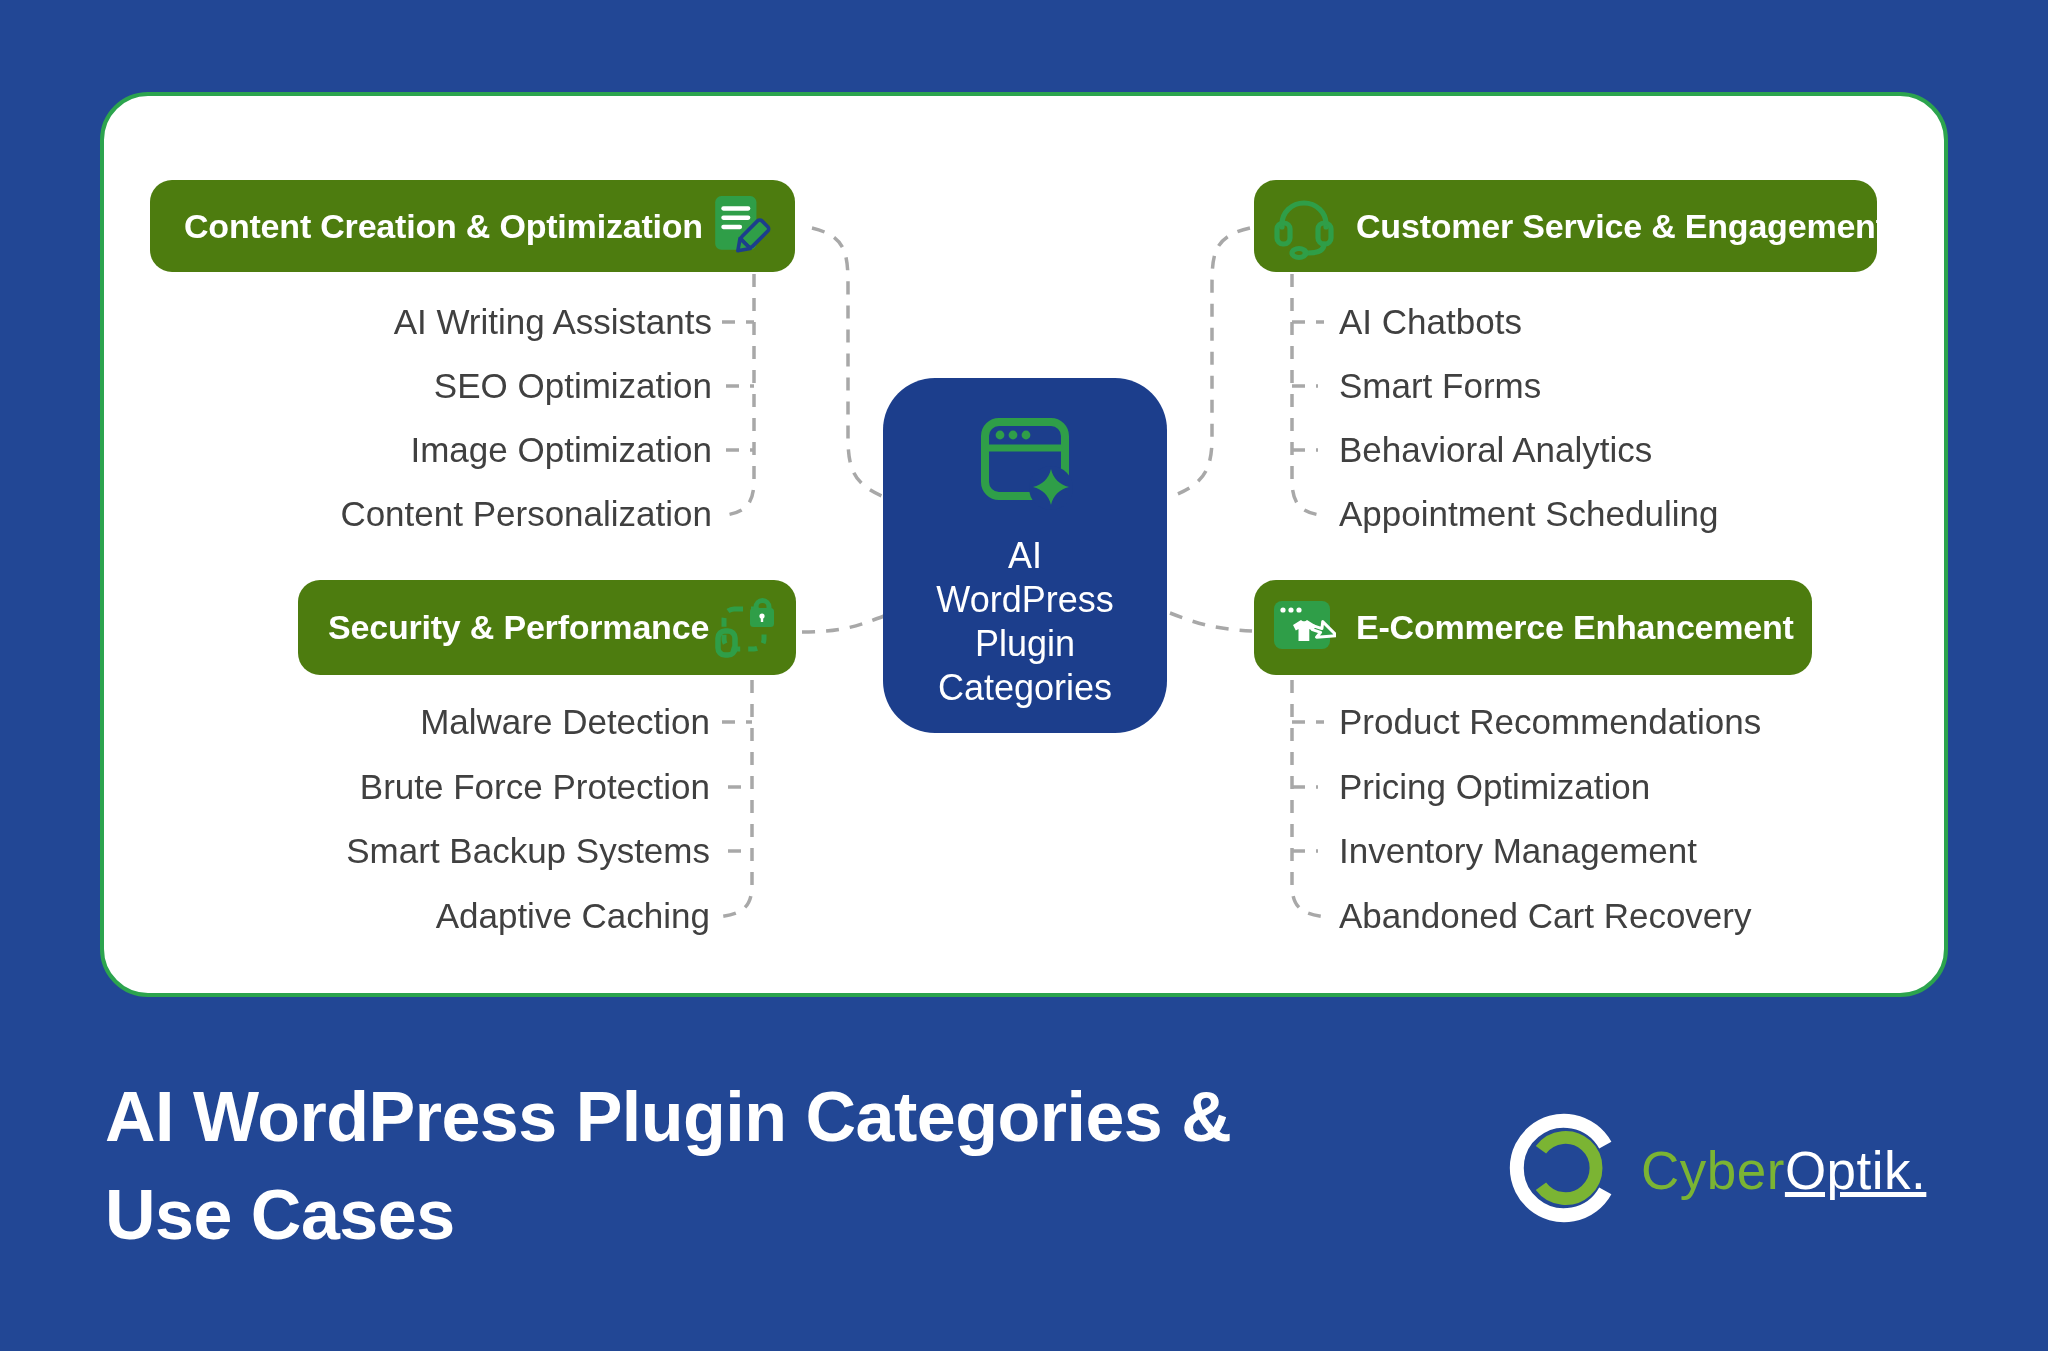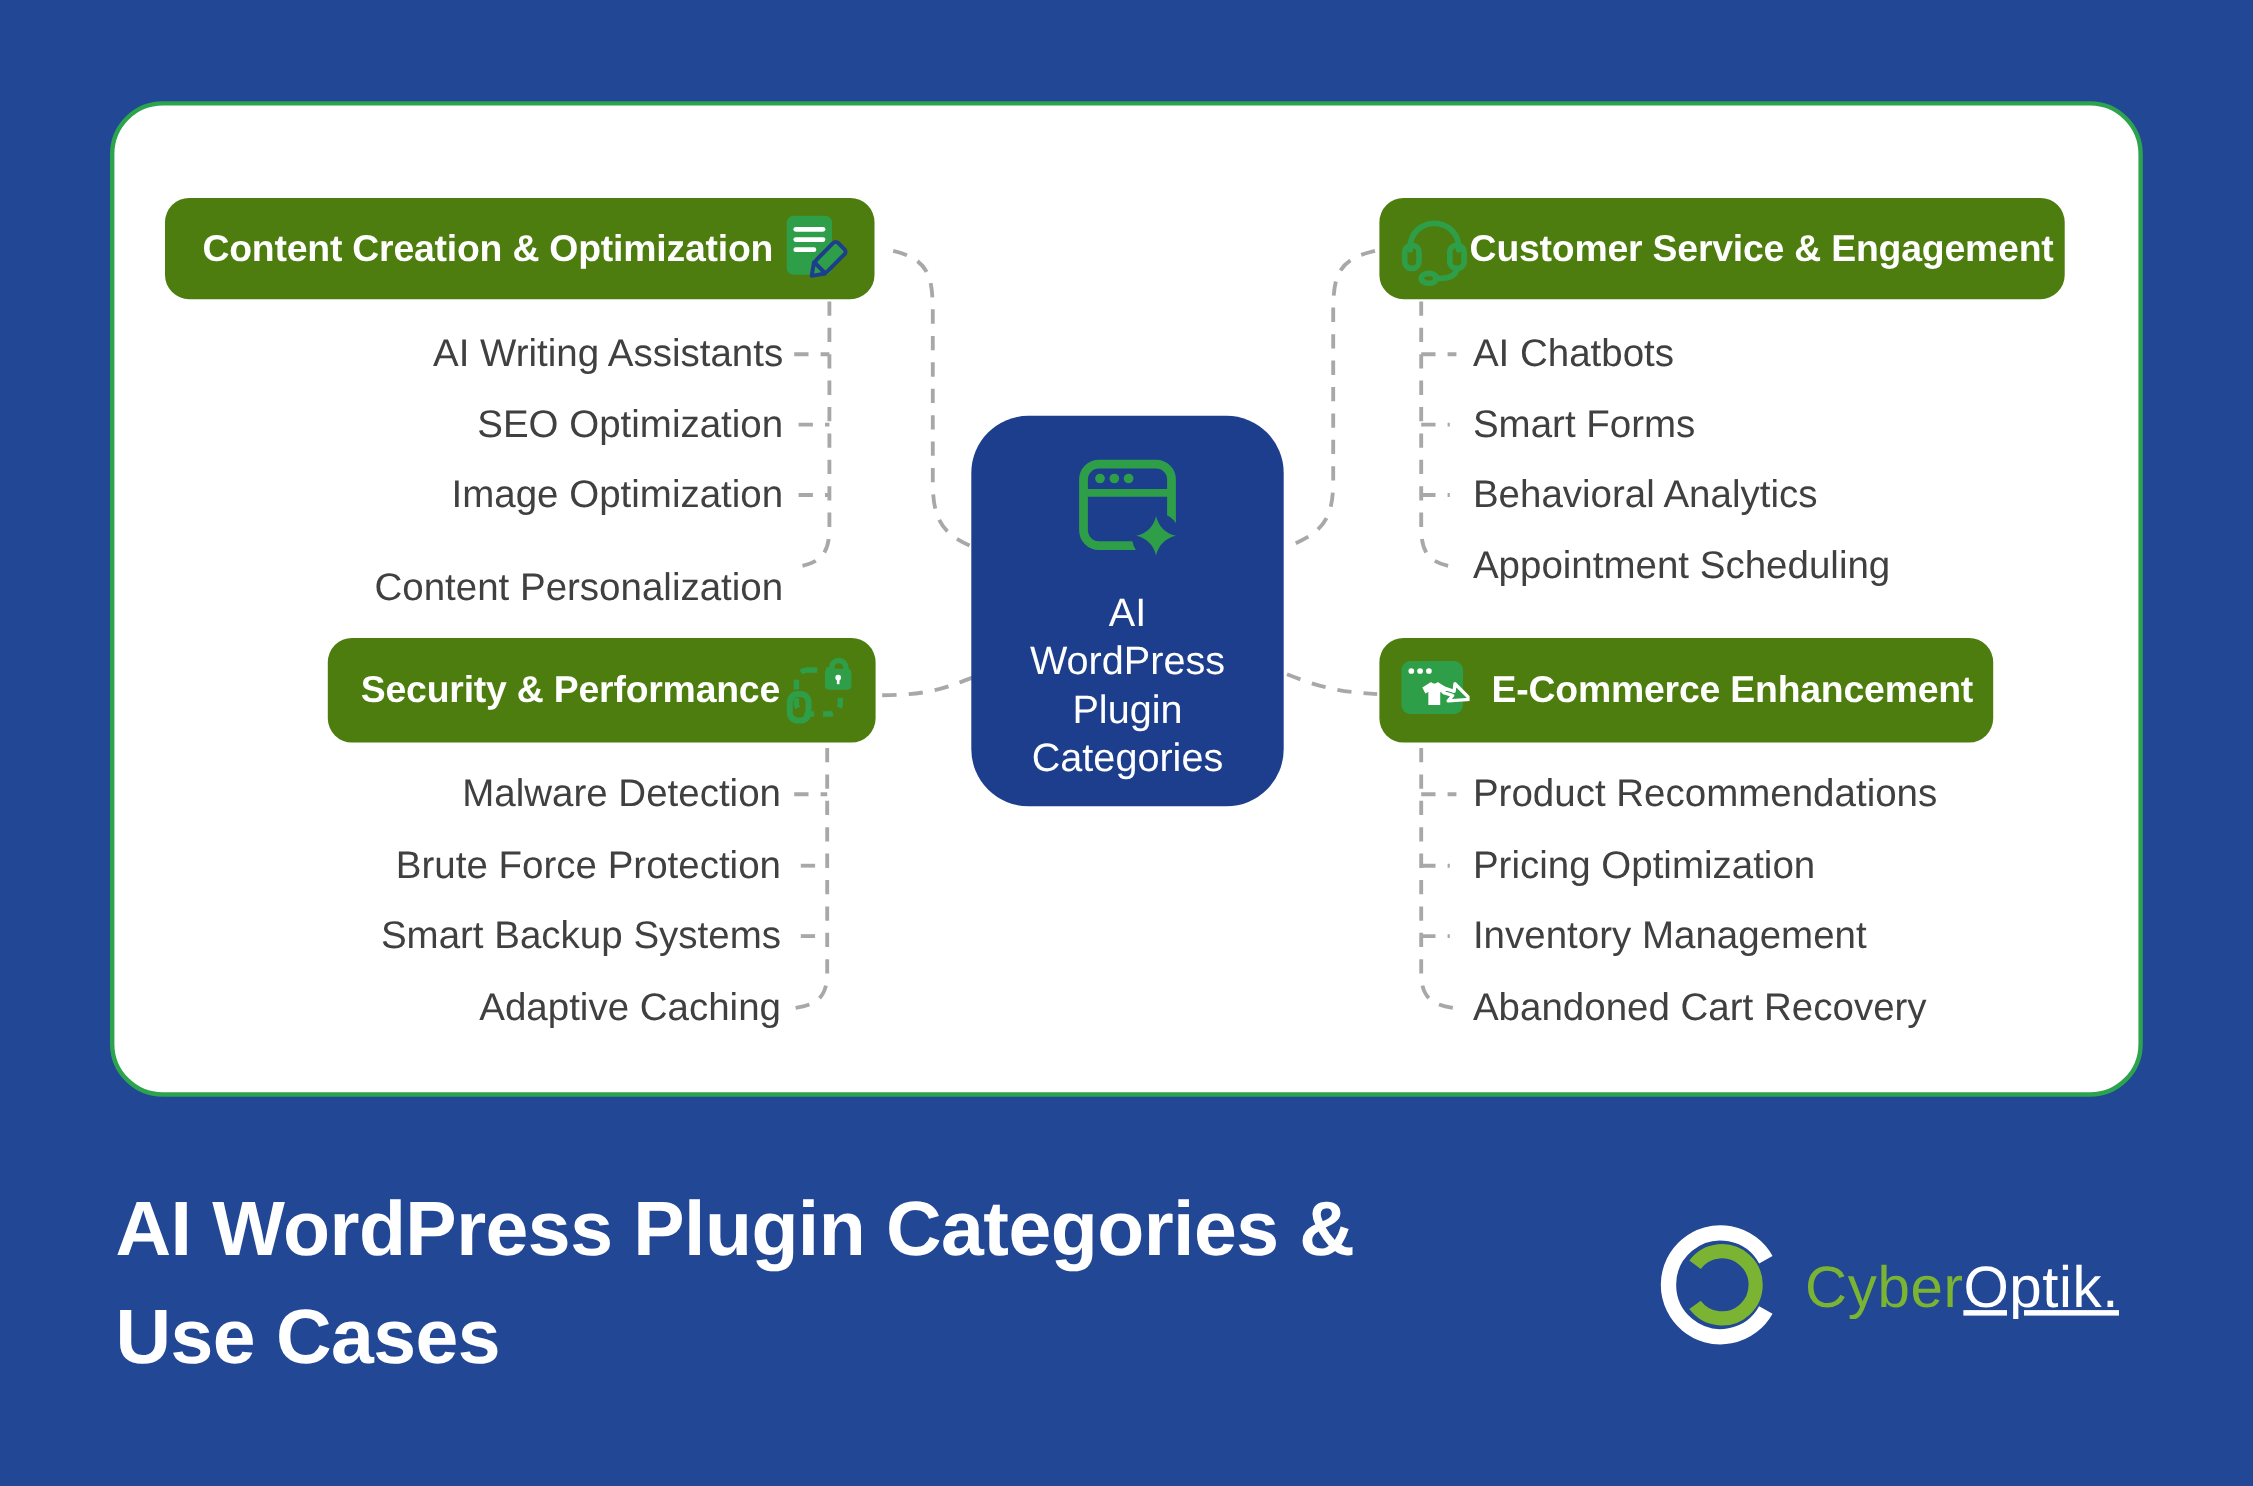--- a/index.html
+++ b/index.html
@@ -15,21 +15,21 @@
   }
   .connectors { position:absolute; left:0; top:0; width:2048px; height:1351px; pointer-events:none; }
 
   .pill {
     position:absolute; background:#4d7c0f; border-radius:22px;
     display:flex; align-items:center; color:#ffffff;
     font-size:34px; font-weight:700; letter-spacing:-0.2px; white-space:nowrap;
   }
   .pill .icon { flex:0 0 auto; display:flex; align-items:center; justify-content:center; }
   .pill-content   { left:150px;  top:180px; width:645px; height:92px; padding:0 20px 0 34px; justify-content:space-between; }
-  .pill-customer  { left:1254px; top:180px; width:623px; height:92px; padding:0 20px 0 18px; }
+  .pill-customer  { left:1254px; top:180px; width:623px; height:92px; padding:0 20px 0 18px; gap:20px; }
   .pill-security  { left:298px;  top:580px; width:498px; height:95px; padding:0 16px 0 30px; justify-content:space-between; }
   .pill-ecommerce { left:1254px; top:580px; width:558px; height:95px; padding:0 20px 0 18px; gap:20px; }
 
   .node {
     position:absolute; left:883px; top:378px; width:284px; height:355px;
     background:#1C3E8C; border-radius:52px;
     display:flex; flex-direction:column; align-items:center; padding-top:34px;
   }
   .node .node-text {
     margin-top:18px; color:#ffffff; text-align:center;
@@ -173,21 +173,21 @@
       <div>AI</div>
       <div>WordPress</div>
       <div>Plugin</div>
       <div>Categories</div>
     </div>
   </div>
 
   <div class="item right-align" style="right:1336px; top:322px;">AI Writing Assistants</div>
   <div class="item right-align" style="right:1336px; top:386px;">SEO Optimization</div>
   <div class="item right-align" style="right:1336px; top:450px;">Image Optimization</div>
-  <div class="item right-align" style="right:1336px; top:534px;margin-left:40px;">Content Personalization</div>
+  <div class="item right-align" style="right:1336px; top:514px;margin-left:40px;">Content Personalization</div>
 
   <div class="item" style="left:1339px; top:322px;">AI Chatbots</div>
   <div class="item" style="left:1339px; top:386px;">Smart Forms</div>
   <div class="item" style="left:1339px; top:450px;">Behavioral Analytics</div>
   <div class="item" style="left:1339px; top:514px;">Appointment Scheduling</div>
 
   <div class="item right-align" style="right:1338px; top:722px;">Malware Detection</div>
   <div class="item right-align" style="right:1338px; top:787px;">Brute Force Protection</div>
   <div class="item right-align" style="right:1338px; top:851px;">Smart Backup Systems</div>
   <div class="item right-align" style="right:1338px; top:916px;">Adaptive Caching</div>

